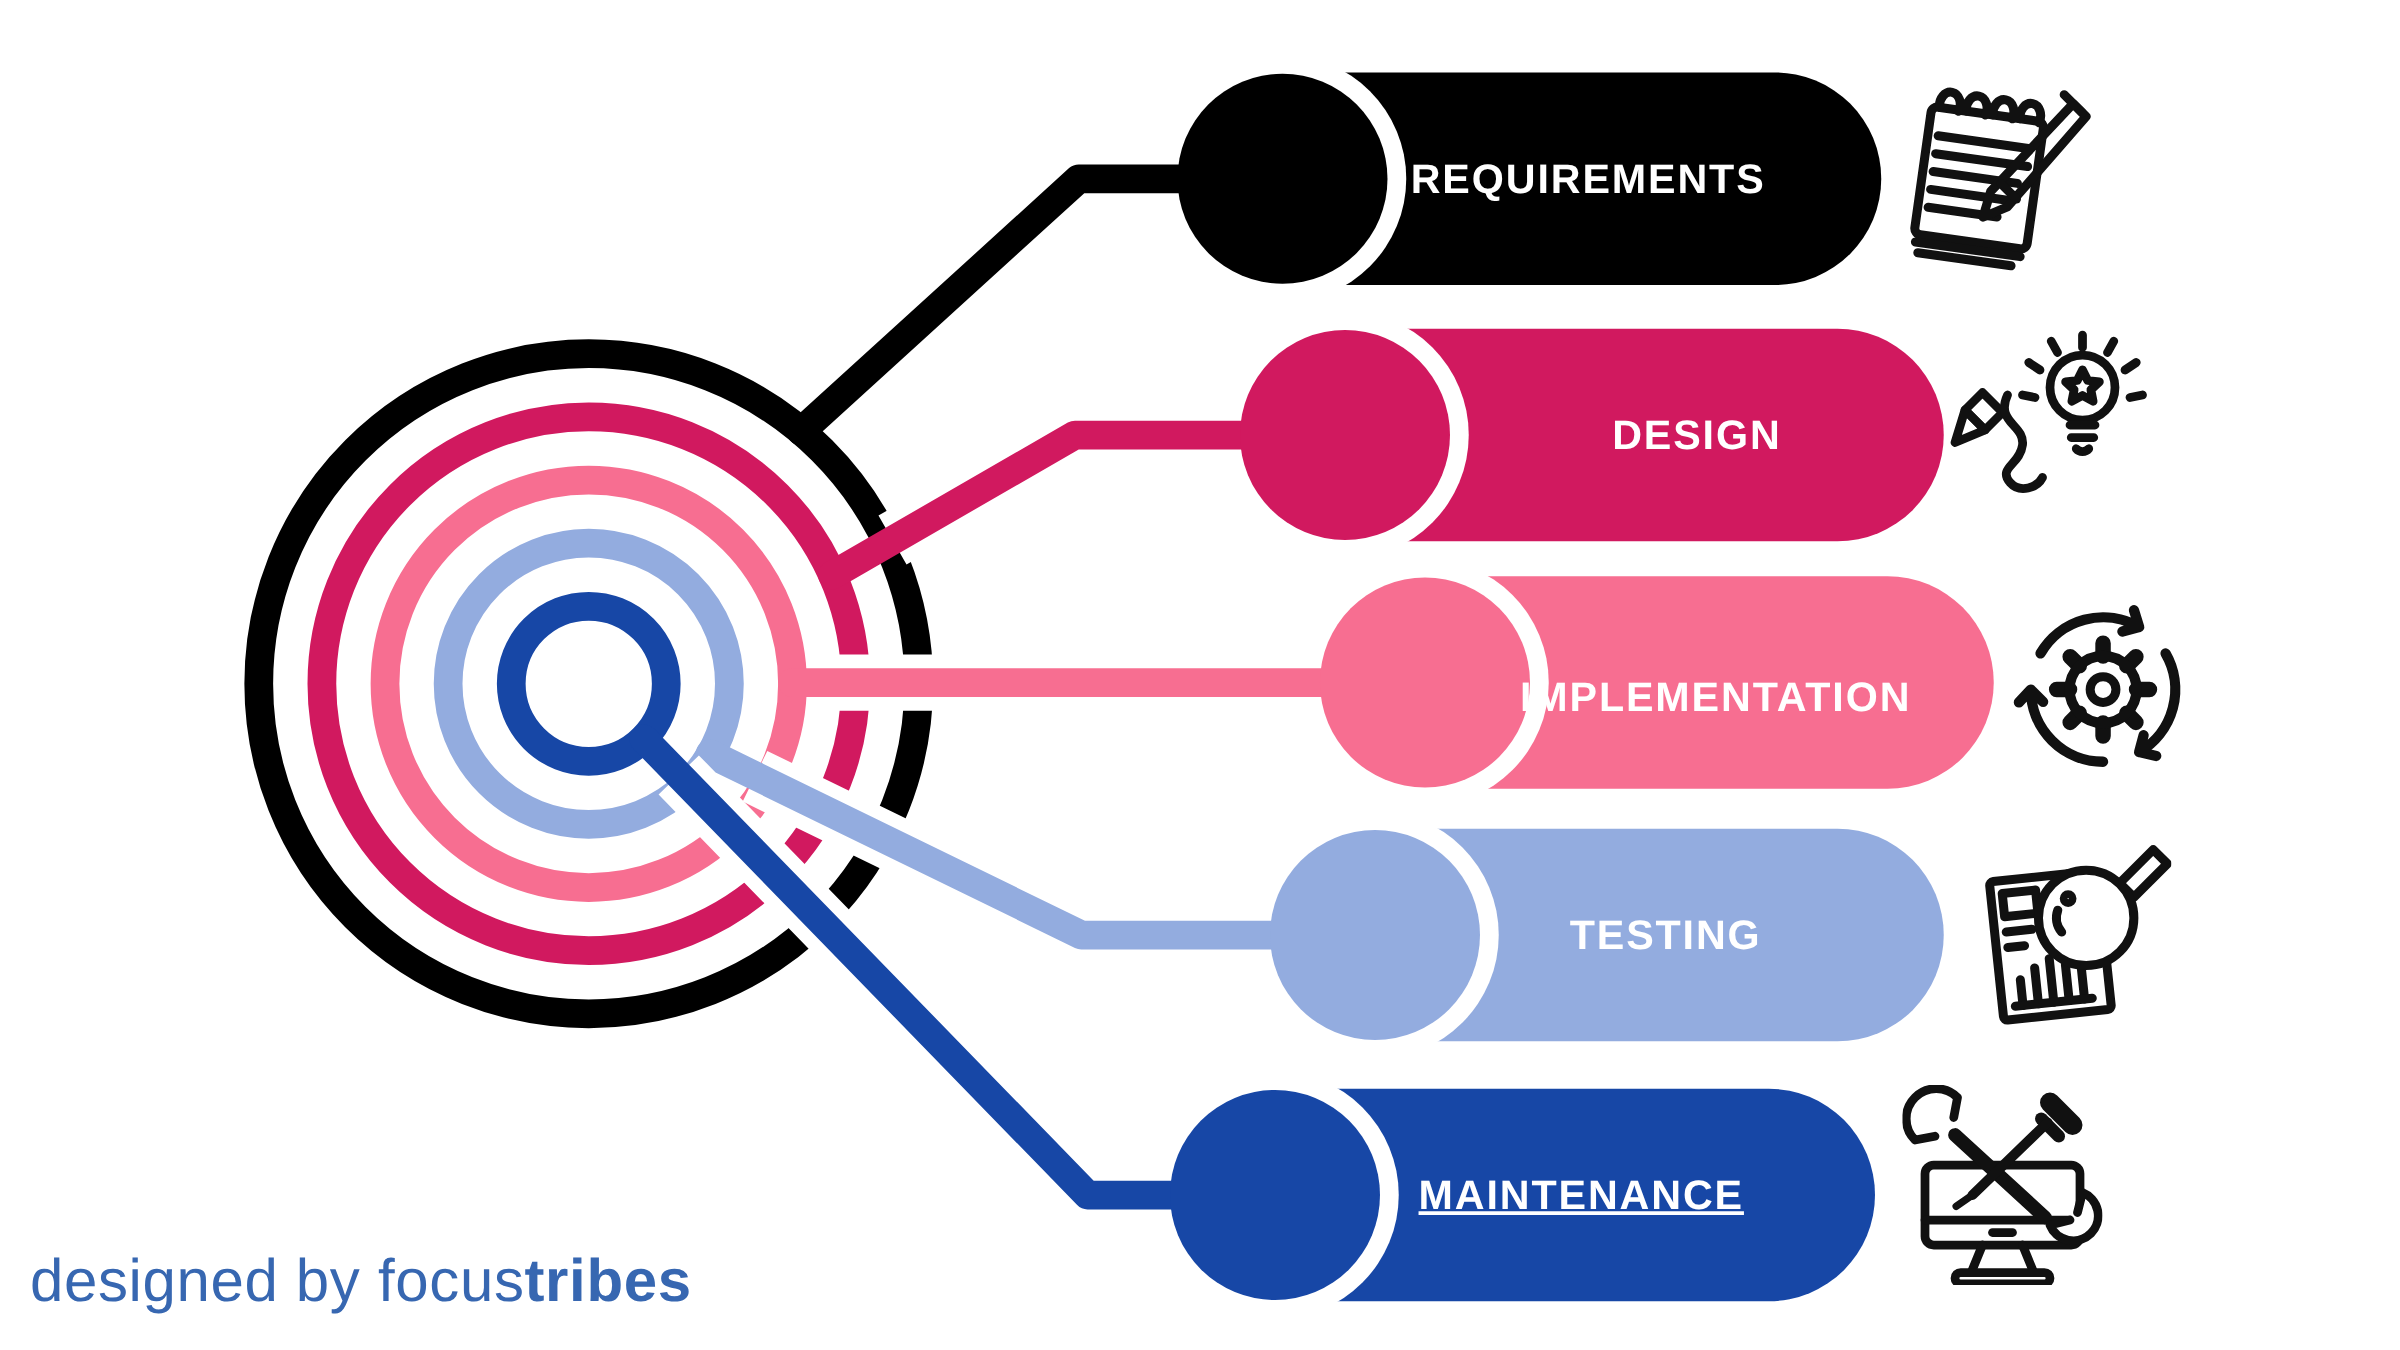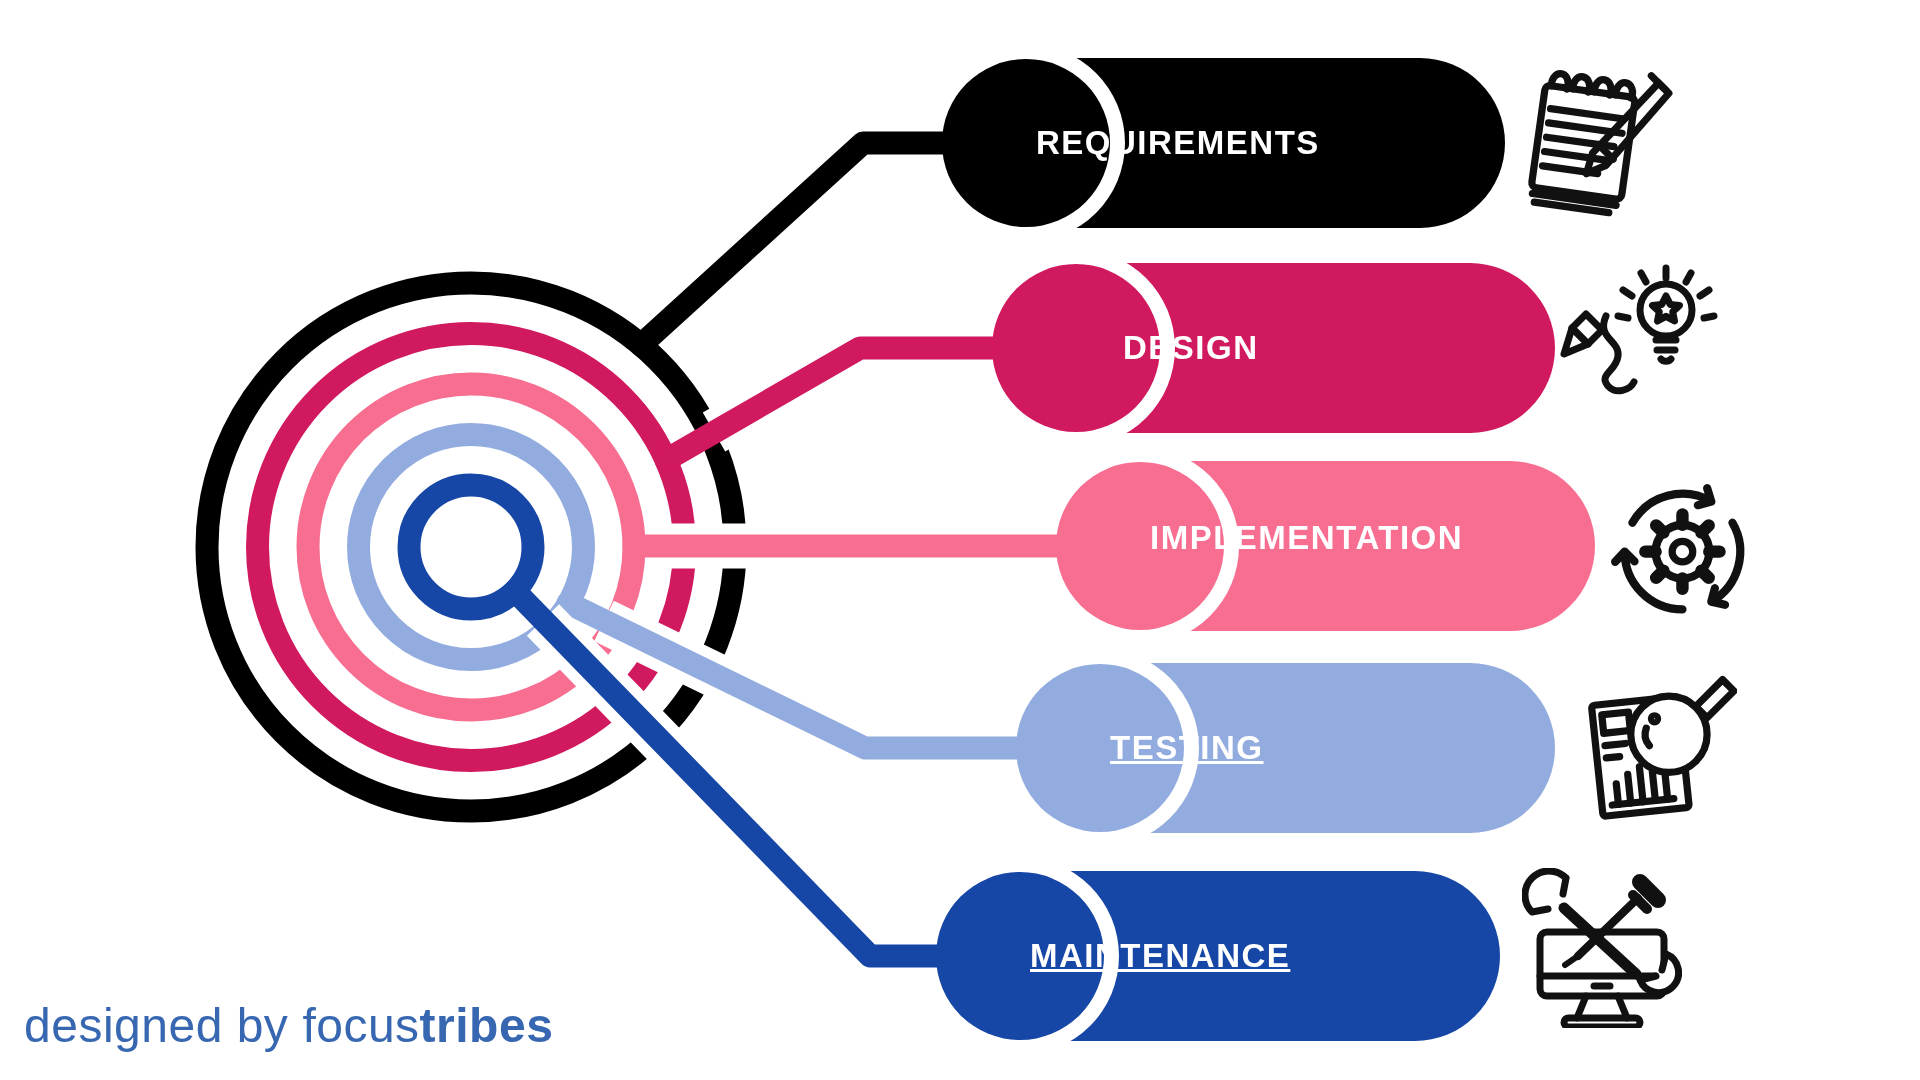--- a/index.html
+++ b/index.html
@@ -7,21 +7,21 @@
     width:1920px;height:1080px;overflow:hidden;background:#ffffff;
     font-family:"Liberation Sans", sans-serif;position:relative;
   }
   .abs{position:absolute;}
   svg.layer{position:absolute;left:0;top:0;pointer-events:none;}
   
   .pill-rect{position:absolute;height:170px;border-radius:24px 85px 85px 24px;}
   .pill-gap{position:absolute;width:198px;height:198px;border-radius:50%;background:#ffffff;}
   .pill-circle{position:absolute;width:168px;height:168px;border-radius:50%;}
   .pill-label{
-    position:absolute;height:170px;line-height:170px;
+    position:absolute;height:170px;line-height:170px;text-align:center;
     color:#ffffff;font-weight:bold;font-size:33px;letter-spacing:1.5px;
   }
   .icon{position:absolute;}
   .icon svg{display:block;}
   
   .footer{position:absolute;left:24px;top:998px;font-size:48px;letter-spacing:0.5px;}
   .footer .brand{margin-left:14px;}
   .footer .bold{font-weight:bold;}
 </style>
 </head>
@@ -79,22 +79,22 @@
 </svg>
 
 <div class="pill-circle abs" style="left: 942px; top: 59px; background: rgb(0, 0, 0);"></div>
 <div class="pill-circle abs" style="left: 992px; top: 264px; background: rgb(209, 25, 95);"></div>
 <div class="pill-circle abs" style="left: 1056px; top: 462px; background: rgb(247, 110, 145);"></div>
 <div class="pill-circle abs" style="left: 1016px; top: 664px; background: rgb(147, 172, 223);"></div>
 <div class="pill-circle abs" style="left: 936px; top: 872px; background: rgb(23, 71, 166);"></div>
 
 <div class="pill-label abs" style="left:1036px;top:58px;width:469px;">REQUIREMENTS</div>
 <div class="pill-label abs" style="left:1123px;top:263px;width:469px;">DESIGN</div>
-<div class="pill-label abs" style="left:1150px;top:453px;width:445px;">IMPLEMENTATION</div>
-<div class="pill-label abs" style="left:1110px;top:663px;width:445px;text-decoration:underline;">TESTING</div>
+<div class="pill-label abs" style="left:1150px;top:473px;width:445px;">IMPLEMENTATION</div>
+<div class="pill-label abs" style="left:1110px;top:663px;width:445px;">TESTING</div>
 <div class="pill-label abs" style="left:1030px;top:871px;width:470px;text-decoration:underline;">MAINTENANCE</div>
 
 <div class="icon" style="left:1508px;top:52px;">
   <svg width="165" height="165" viewBox="0 0 160 160">
     <g stroke="#111111" stroke-width="7" fill="none" stroke-linecap="round" stroke-linejoin="round">
       <g transform="rotate(8 75 95)">
         <rect x="28" y="38" width="88" height="100" rx="5"></rect>
         <path d="M36 60 H108 M36 74 H108 M36 88 H102 M36 102 H96 M36 116 H90"></path>
         <path d="M30 144 H112 M33 152 H106"></path>
         <path d="M34 38 a8 10 0 1 1 15 1 M55 38 a8 10 0 1 1 15 1 M76 38 a8 10 0 1 1 15 1 M97 38 a8 10 0 1 1 15 1"></path>

